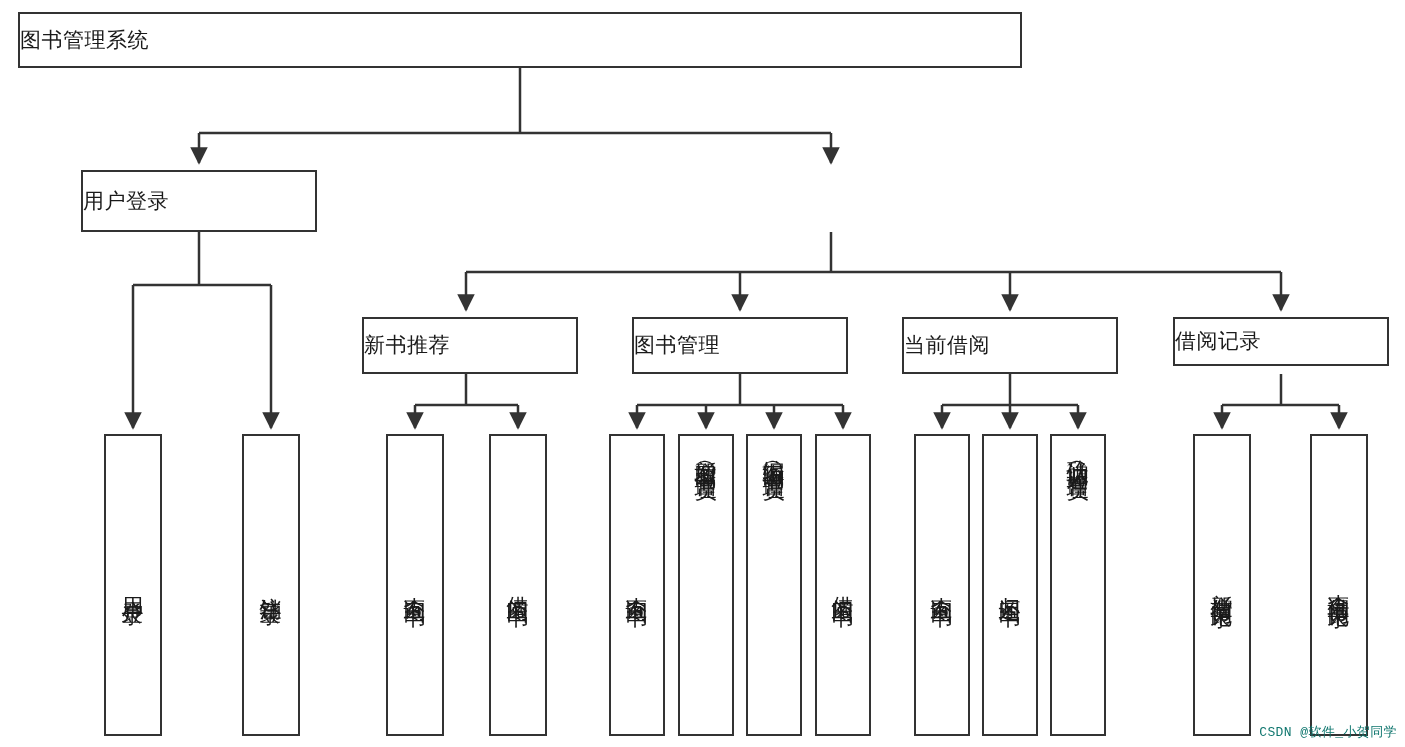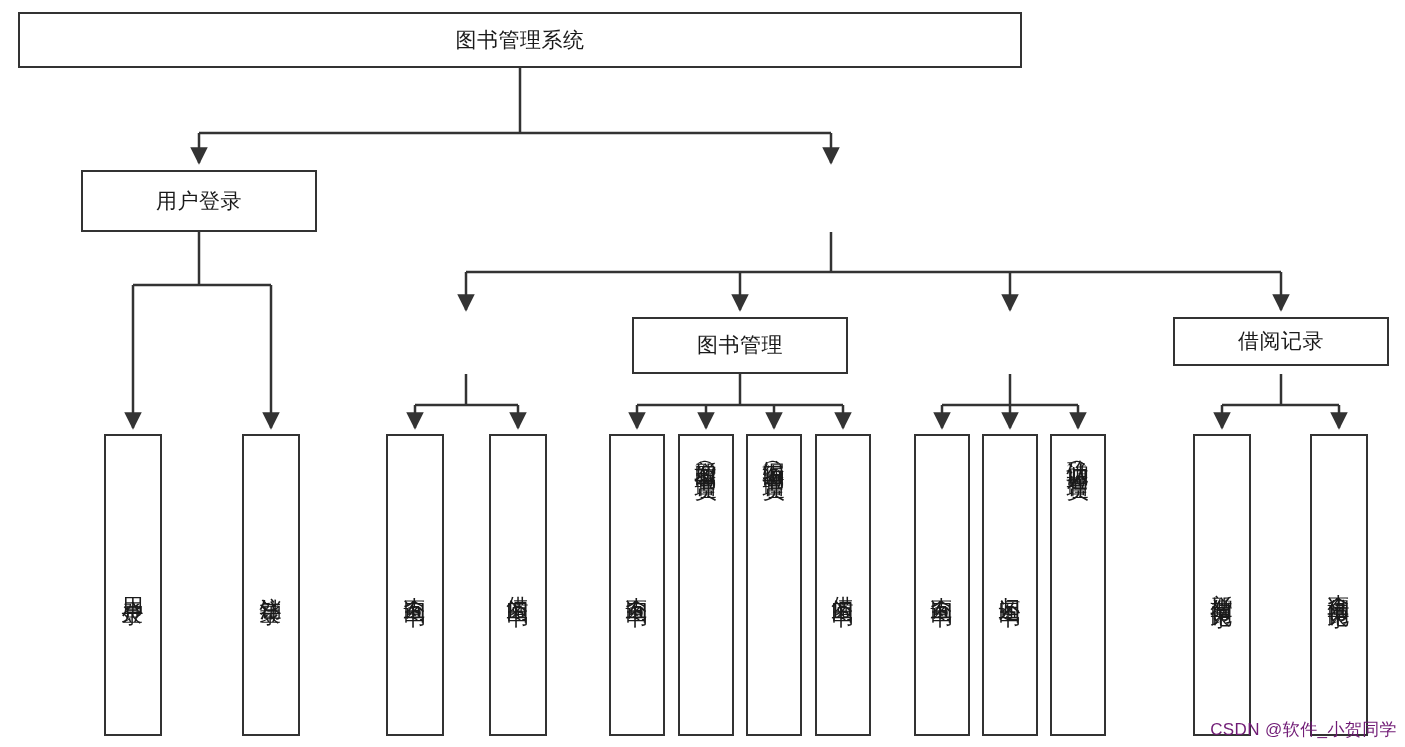--- a/index.html
+++ b/index.html
@@ -26,21 +26,21 @@
     height: 747px;
     pointer-events: none;
   }
   .node {
     position: absolute;
     box-sizing: border-box;
     background: #ffffff;
     border: 2.5px solid #333333;
     display: flex;
     align-items: center;
-    justify-content: center;
+    justify-content: flex-start;
     color: #1a1a1a;
   }
   .node .label {
     display: block;
     text-align: center;
     white-space: nowrap;
     letter-spacing: 0.5px;
   }
   
   .node.horiz .label {
@@ -68,25 +68,25 @@
   .node.vert.top-aligned {
     align-items: flex-start;
   }
   .node.vert.top-aligned .label {
     padding-top: 2px;
   }
   #watermark {
     position: absolute;
     right: 8px;
     bottom: 6px;
-    font-size: 17px;
-    color: #701a75;
+    font-size: 13px;
+    color: #0f766e;
     white-space: nowrap;
     letter-spacing: 0.4px;
-    font-family: Liberation Sans, sans-serif;
+    font-family: Liberation Mono, monospace;
   }
 </style>
 </head>
 <body>
 
 <div id="canvas">
 
   <svg id="edges" viewBox="0 0 1405 747" width="1405" height="747">
     <defs>
       <marker id="arrow" viewBox="0 0 10 10" refX="9" refY="5" markerWidth="7" markerHeight="7" orient="auto-start-reverse">
@@ -138,23 +138,29 @@
   </svg>
 
   <div class="node horiz root" style="left:18px; top:12px; width:1004px; height:56px;">
     <span class="label">图书管理系统</span>
   </div>
 
   <div class="node horiz" style="left:81px; top:170px; width:236px; height:62px;">
     <span class="label">用户登录</span>
   </div>
 
+  <div class="node horiz" style="left:362px; top:317px; width:216px; height:57px;">
+    <span class="label">新书推荐</span>
+  </div>
   <div class="node horiz" style="left:632px; top:317px; width:216px; height:57px;">
     <span class="label">图书管理</span>
   </div>
+  <div class="node horiz" style="left:902px; top:317px; width:216px; height:57px;">
+    <span class="label">当前借阅</span>
+  </div>
   <div class="node horiz" style="left:1173px; top:317px; width:216px; height:49px;">
     <span class="label">借阅记录</span>
   </div>
 
   <div class="node vert" style="left:104px; top:434px; width:58px; height:302px;">
     <span class="label">用户登录</span>
   </div>
   <div class="node vert" style="left:242px; top:434px; width:58px; height:302px;">
     <span class="label">注销登录</span>
   </div>

